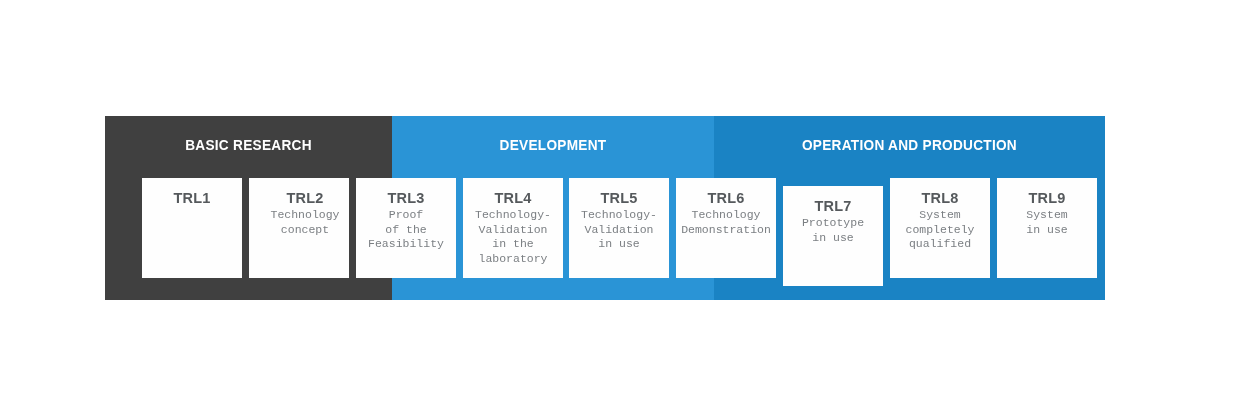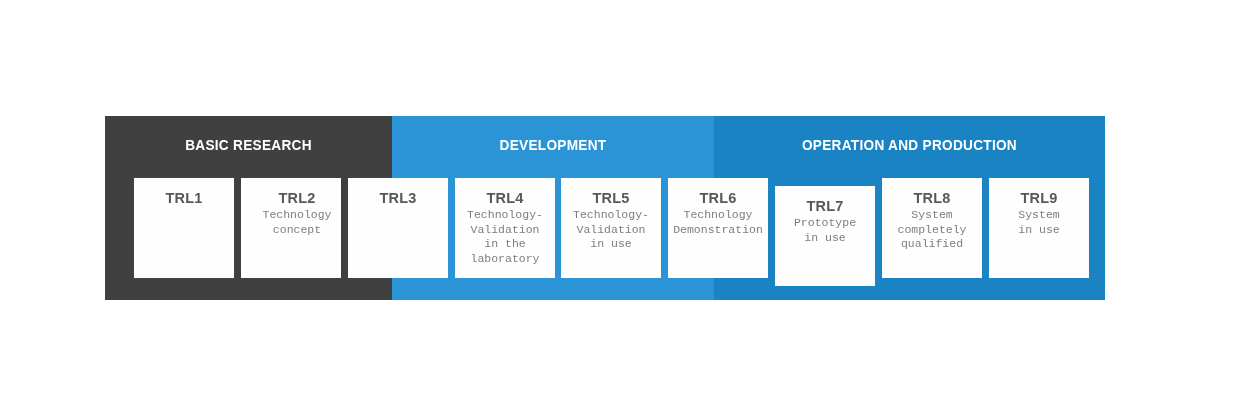--- a/index.html
+++ b/index.html
@@ -44,21 +44,21 @@
     font-size: 14.5px;
     letter-spacing: 0.3px;
     line-height: 18px;
     white-space: nowrap;
     transform: scaleX(0.94);
     transform-origin: center center;
   }
 
   .cards-layer {
     position: absolute;
-    left: 8px;
+    left: 16px;
     top: 0;
     width: 1000px;
     height: 148px;
   }
 
   .card {
     position: absolute;
     top: 62px;
     width: 100px;
     height: 100px;
@@ -114,20 +114,23 @@
     </div>
 
     <div class="card" style="left:128px;padding-left:12px;">
       <div class="card-title">TRL2</div>
       <div class="card-desc">Technology
 concept</div>
     </div>
 
     <div class="card" style="left:235px;">
       <div class="card-title">TRL3</div>
+      <div class="card-desc">Proof
+of the
+Feasibility</div>
     </div>
 
     <div class="card" style="left:342px;">
       <div class="card-title">TRL4</div>
       <div class="card-desc">Technology-
 Validation
 in the
 laboratory</div>
     </div>
 

